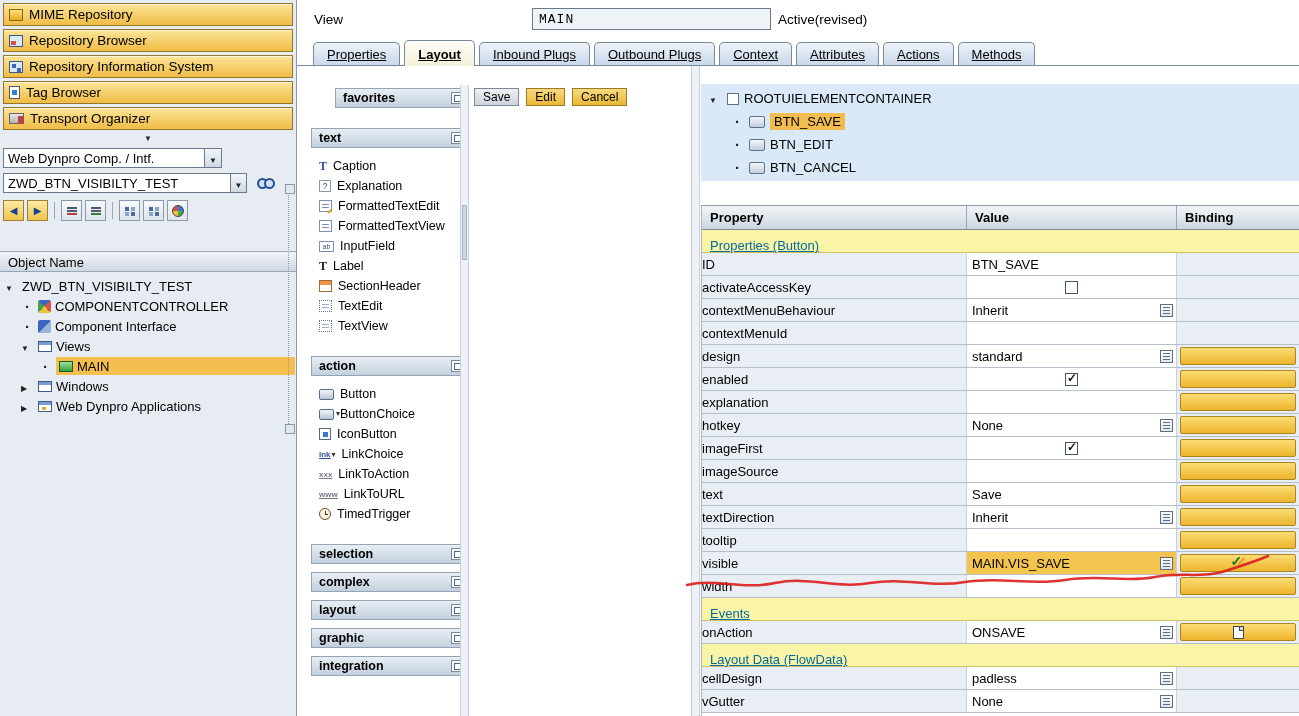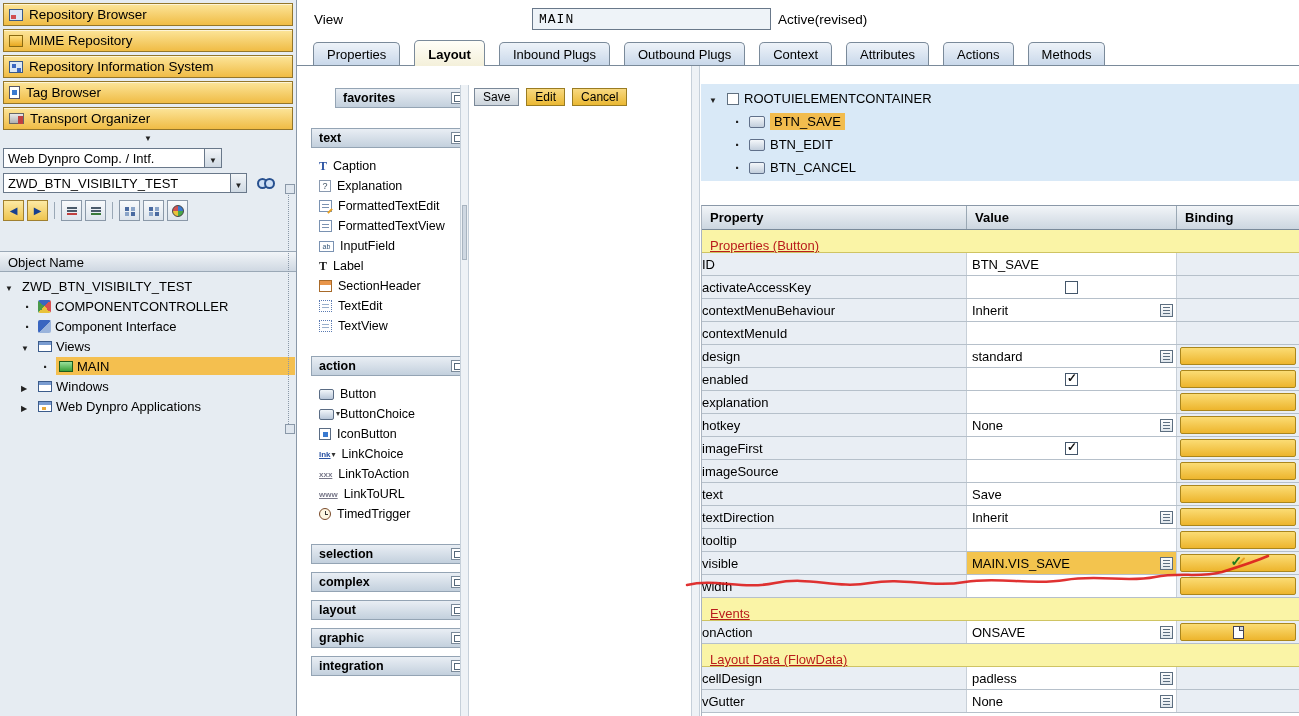--- a/index.html
+++ b/index.html
@@ -87,22 +87,22 @@
   .i-transp { width: 15px; height: 11px; background: linear-gradient(#e8e8e8,#b0b0b0); border: 1px solid #666; position: relative; }
   .i-transp::after { content: ""; position: absolute; right: 0; top: 2px; width: 5px; height: 8px; background: #c04040; }
   
   .view-label { position: absolute; left: 314px; top: 12px; font-size: 13.5px; }
   .view-input { position: absolute; left: 532px; top: 8px; width: 239px; height: 22px;
         background: #eef3f8; border: 1px solid #69788a; font-family: "Liberation Mono", monospace;
         font-size: 13px; letter-spacing: 1px; padding: 2px 6px; }
   .status-text { position: absolute; left: 778px; top: 12px; font-size: 13.5px; }
   .tabs { position: absolute; left: 297px; right: 0; top: 39px; height: 27px; display: flex;
         align-items: flex-end; padding-left: 16px; border-bottom: 1px solid #7a8a9a; background: #fff; }
-  .tab { height: 23px; margin-right: 14px; padding: 4px 13px 0; background: linear-gradient(#eef3f9,#c9d8ea);
-        border: 1px solid #7a8a9a; border-bottom: none; border-radius: 5px 5px 0 0; cursor: pointer; white-space: nowrap; }
+  .tab { height: 23px; margin-right: 4px; padding: 4px 13px 0; background: linear-gradient(#eef3f9,#c9d8ea);
+        border: 1px solid #7a8a9a; border-bottom: none; border-radius: 5px 5px 0 0; cursor: pointer; white-space: nowrap; text-decoration: underline; }
   .tab.active { height: 26px; background: linear-gradient(#fffef8,#f4f0da); font-weight: bold;
         margin-bottom: -1px; z-index: 2; padding-top: 6px; }
   
   .palette { position: absolute; left: 311px; top: 88px; width: 156px; font-size: 12.5px; }
   .pgroup { margin-bottom: 8px; }
   .pgroup.favorites { margin-bottom: 20px; padding-left: 24px; }
   .pgroup-h { height: 20px; background: linear-gradient(#e9eef4,#c3d0dd); border: 1px solid #94a4b4;
         display: flex; align-items: center; justify-content: space-between; padding: 0 3px 0 7px;
         font-weight: bold; cursor: pointer; }
   .collapse-box { width: 12px; height: 12px; border: 1px solid #7a8a9a; background: #fff; position: relative; cursor: pointer; }
@@ -170,21 +170,21 @@
   .td-p { width: 265px; background: #e9eef4; border-right: 1px solid #c8d0d8;
         padding: 4px 0 0 0; white-space: nowrap; }
   .td-v { width: 210px; background: #fff; border-right: 1px solid #c8d0d8;
         display: flex; align-items: center; padding: 0 3px; position: relative; }
   .td-v.gold { background: #f3c44e; }
   .td-b { flex: 1; background: #e9eef4; display: flex; }
   .bindbtn { flex: 1; margin: 2px 3px; background: linear-gradient(#fbdc74,#edb52d);
         border: 1px solid #aa861c; border-radius: 2px; display: flex; align-items: center;
         justify-content: center; cursor: pointer; }
   .tr.section { background: #faf4a6; border-bottom: 1px solid #cfc463; }
-  .section-label { padding: 8px 0 0 8px; text-decoration: underline; color: #b91c1c; white-space: nowrap; }
+  .section-label { padding: 8px 0 0 8px; text-decoration: underline; color: #0369a1; white-space: nowrap; }
   .val { padding-left: 2px; white-space: nowrap; overflow: hidden; }
   .vh { width: 13px; height: 13px; margin-left: auto; border: 1px solid #5c6e80; flex: none;
         background: linear-gradient(#fdfdfd,#dfe6ec); position: relative; cursor: pointer; }
   .vh::before { content: ""; position: absolute; left: 2px; top: 2px; width: 7px; height: 1px;
         background: #5c6e80; box-shadow: 0 3px 0 #5c6e80, 0 6px 0 #5c6e80; }
   .cb { width: 13px; height: 13px; border: 1px solid #44566a; background: #fff;
         margin: 0 auto; position: relative; cursor: pointer; }
   .cb.checked::after { content: "✓"; position: absolute; left: 1px; top: -3px; font-size: 12px; font-weight: bold; color: #111; }
   .bound-ic { width: 15px; height: 13px; position: relative; }
   .bound-ic::before { content: "✓"; position: absolute; left: 0; top: -4px; color: #1c7a1c; font-weight: bold; font-size: 14px; }
@@ -193,26 +193,26 @@
   .page-ic { width: 11px; height: 13px; background: #fff; border: 1px solid #445; position: relative; }
   .page-ic::after { content: ""; position: absolute; right: 0; top: 0; width: 3px; height: 3px;
         background: #cdd6e0; border-left: 1px solid #445; border-bottom: 1px solid #445; }
   .annotation-svg { position: absolute; left: 0; top: 0; pointer-events: none; z-index: 60; }
 </style>
 </head>
 <body>
 
 <div class="lp">
   <div class="nav-btn">
+    <span class="nicon i-mime"></span>
+    <span>MIME Repository</span>
+  </div>
+  <div class="nav-btn">
     <span class="nicon i-repob"></span>
     <span>Repository Browser</span>
-  </div>
-  <div class="nav-btn">
-    <span class="nicon i-mime"></span>
-    <span>MIME Repository</span>
   </div>
   <div class="nav-btn">
     <span class="nicon i-repoi"></span>
     <span>Repository Information System</span>
   </div>
   <div class="nav-btn">
     <span class="nicon i-tagb"></span>
     <span>Tag Browser</span>
   </div>
   <div class="nav-btn">

